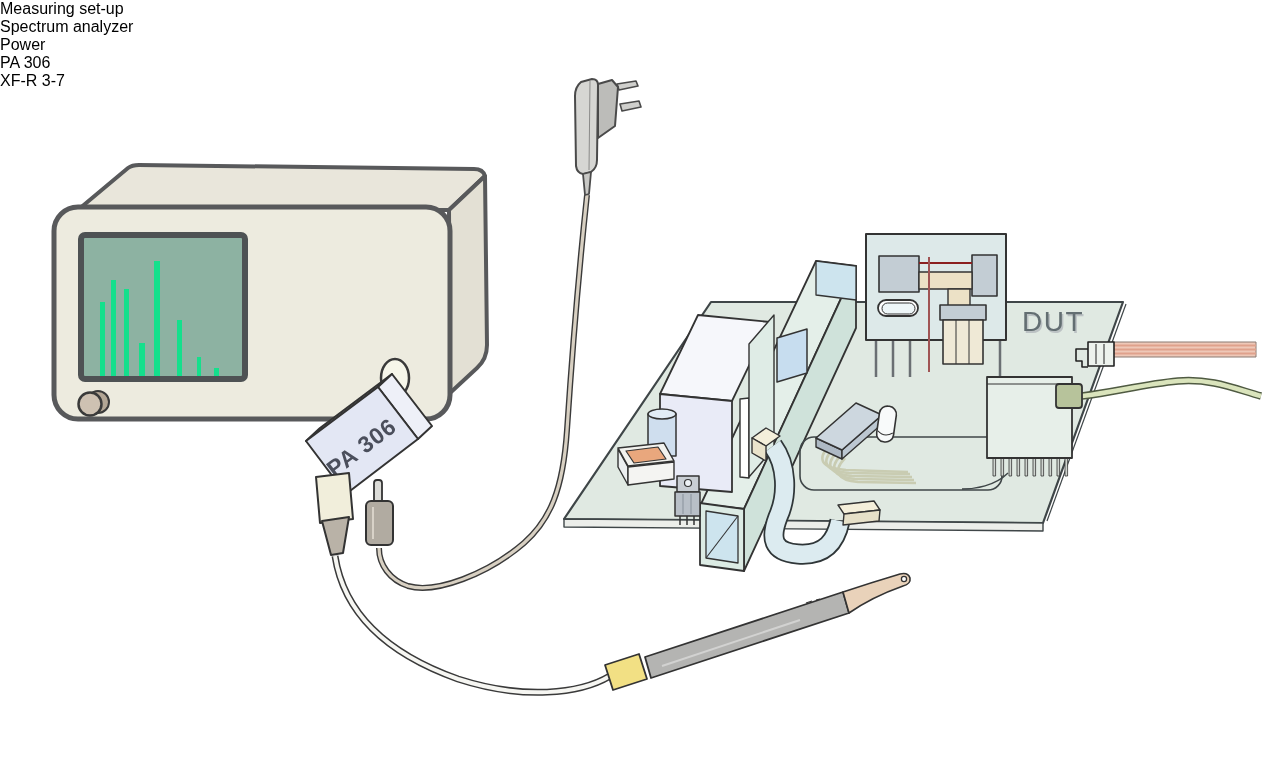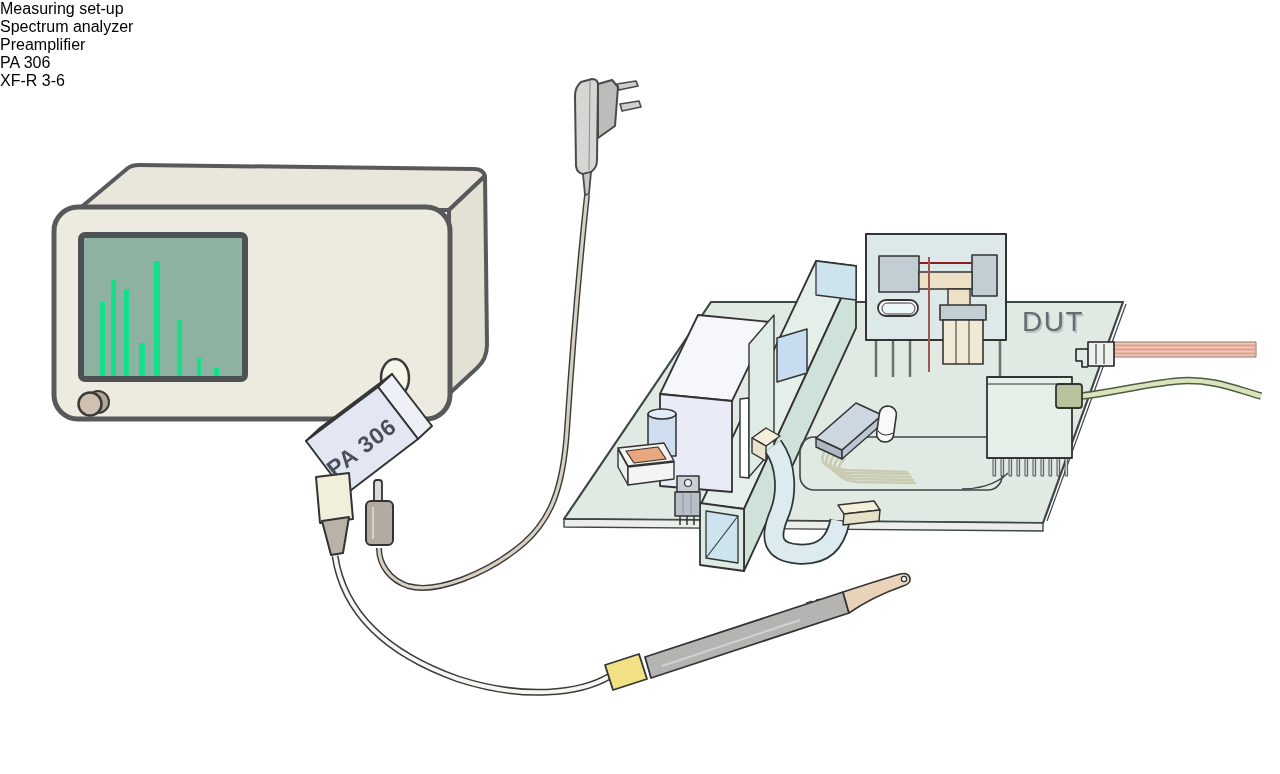--- a/index.html
+++ b/index.html
@@ -215,20 +215,20 @@
     <path d="M 662,666 L 800,620" fill="none" stroke="#ffffff" stroke-width="2" opacity="0.4"></path>
     <path d="M 806,603 L 812,601 M 816,600 L 820,599" fill="none" stroke="#333" stroke-width="1.2"></path>
     <path d="M 843,592 Q 870,583 900,574 Q 908,572 910,578 Q 911,584 903,586 Q 872,597 849,613 Z" fill="#e9d2ba" stroke="#333" stroke-width="1.6"></path>
     <circle cx="904" cy="579" r="2.6" fill="#ffffff" stroke="#333" stroke-width="1.3"></circle>
   </g>
 </svg>
 
 <div class="t-title">Measuring set-up</div>
 <div class="t-sa">Spectrum analyzer</div>
 <div class="t-power">
+  <div>Power</div>
 </div>
 <div class="t-preamp">
-  <div>Preamplifier</div>
   <div>PA 306</div>
 </div>
 <div class="t-probe">
-  <div>XF-R 3-6</div>
+  <div>XF-R 3-7</div>
 </div>
 
 </body></html>

